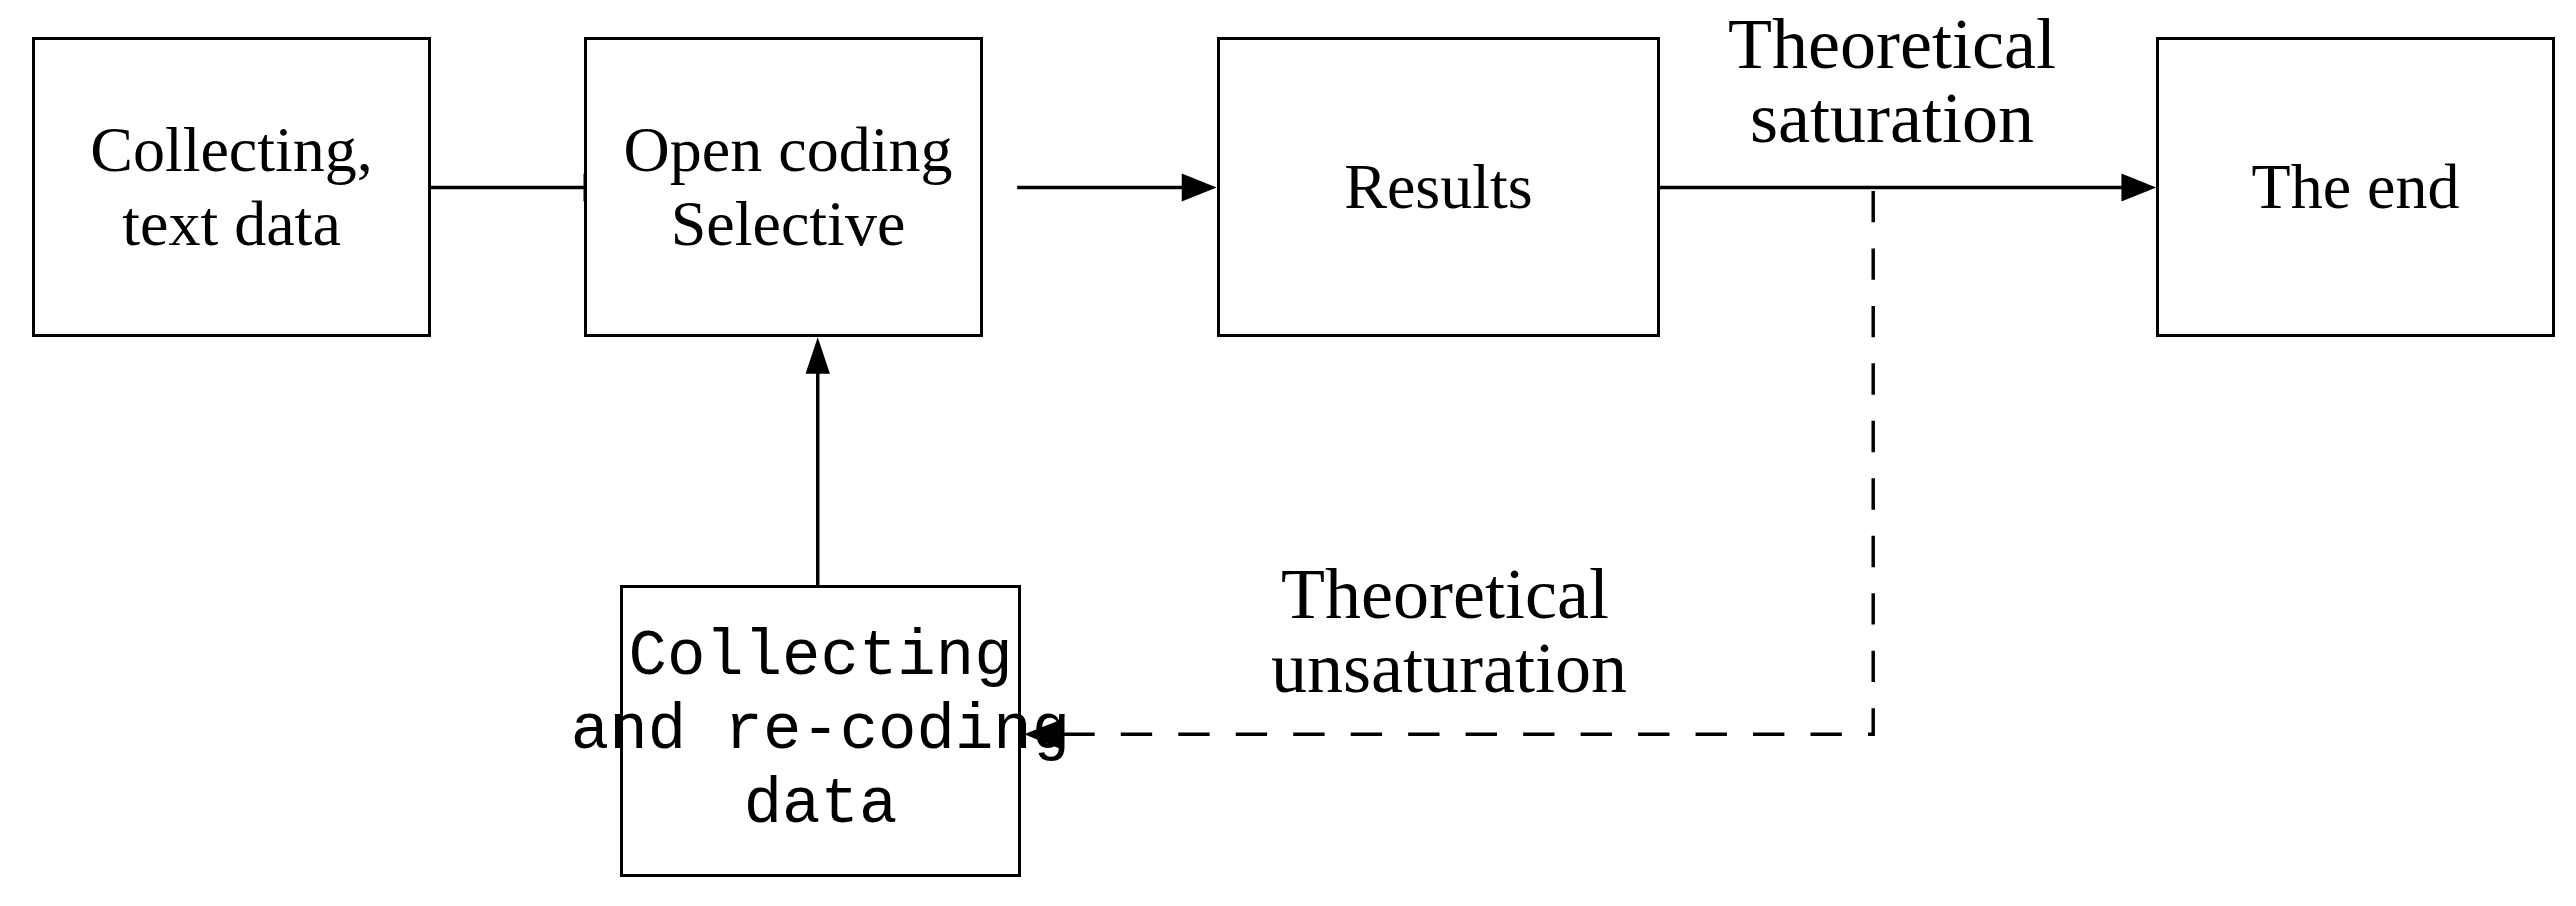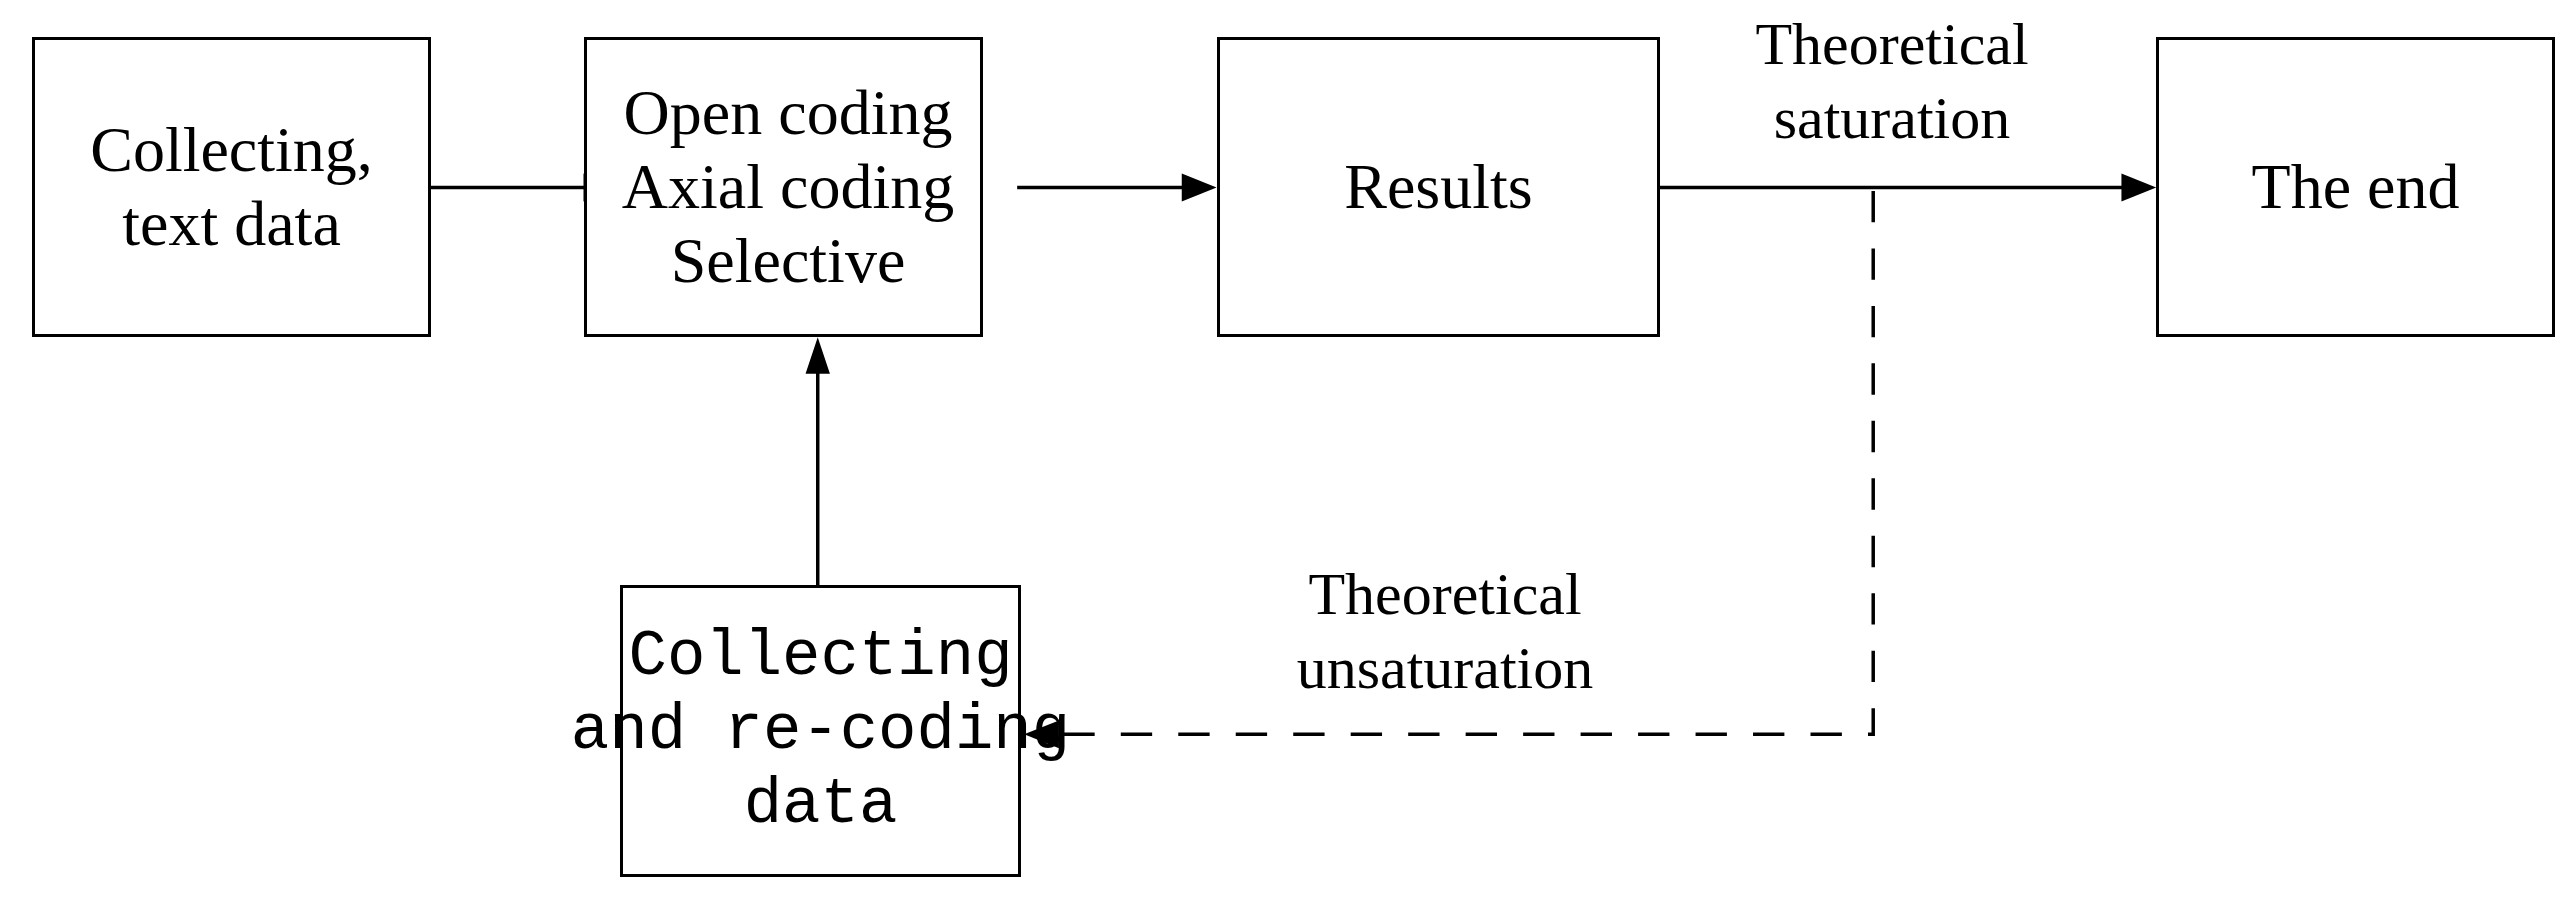--- a/index.html
+++ b/index.html
@@ -34,21 +34,21 @@
     justify-content: center;
     align-items: center;
     text-align: center;
     font-size: 64px;
     line-height: 74px;
     z-index: 2;
   }
   .edge-label {
     position: absolute;
     text-align: center;
-    font-size: 60px;
+    font-size: 72px;
     line-height: 74px;
     z-index: 3;
     background: transparent;
   }
   .node .line, .edge-label .line {
     display: block;
     white-space: nowrap;
   }
   
   #node-collect   { left: 32px;   top: 37px;  width: 399px; height: 300px; }
@@ -87,21 +87,20 @@
     </g>
   </svg>
 
   <div id="node-collect" class="node">
     <span class="line">Collecting,</span>
     <span class="line">text data</span>
   </div>
 
   <div id="node-coding" class="node">
     <span class="line">Open coding</span>
-    <span class="line">Axial coding</span>
     <span class="line">Selective</span>
   </div>
 
   <div id="node-results" class="node">
     <span class="line">Results</span>
   </div>
 
   <div id="node-end" class="node">
     <span class="line">The end</span>
   </div>

